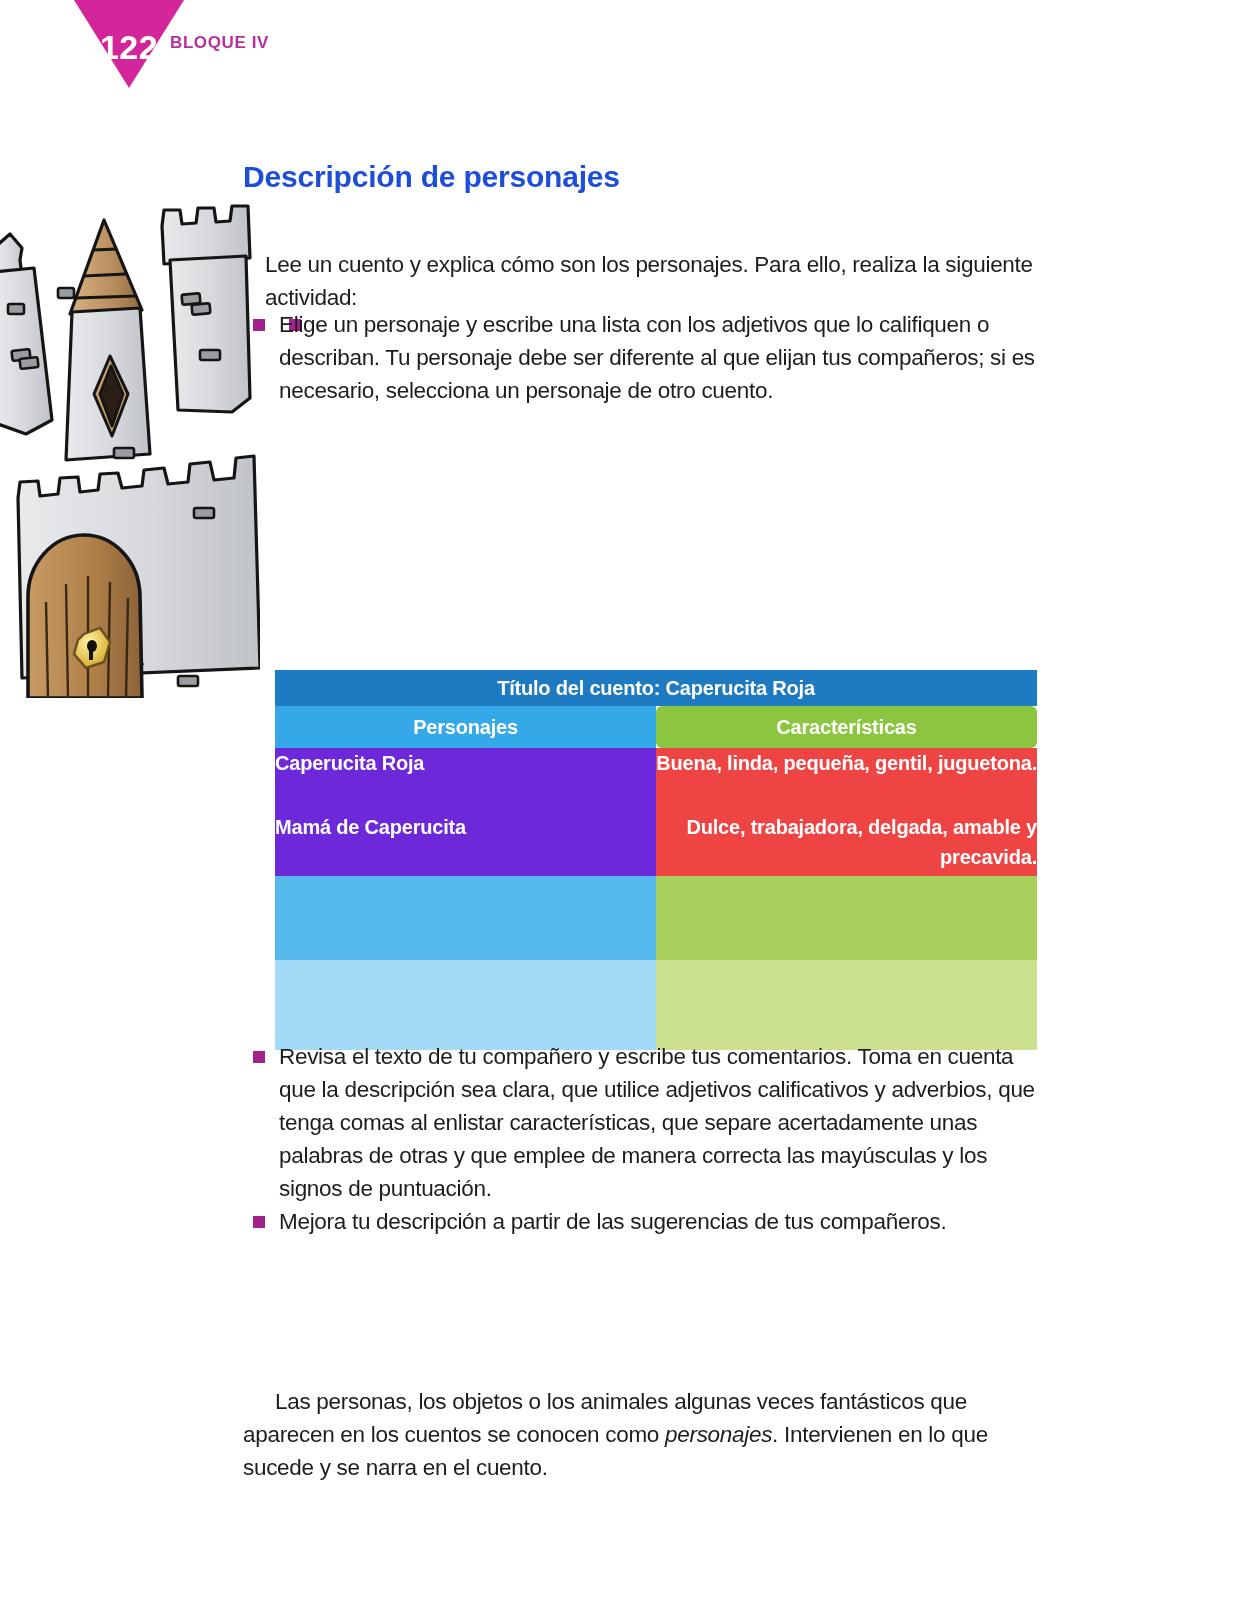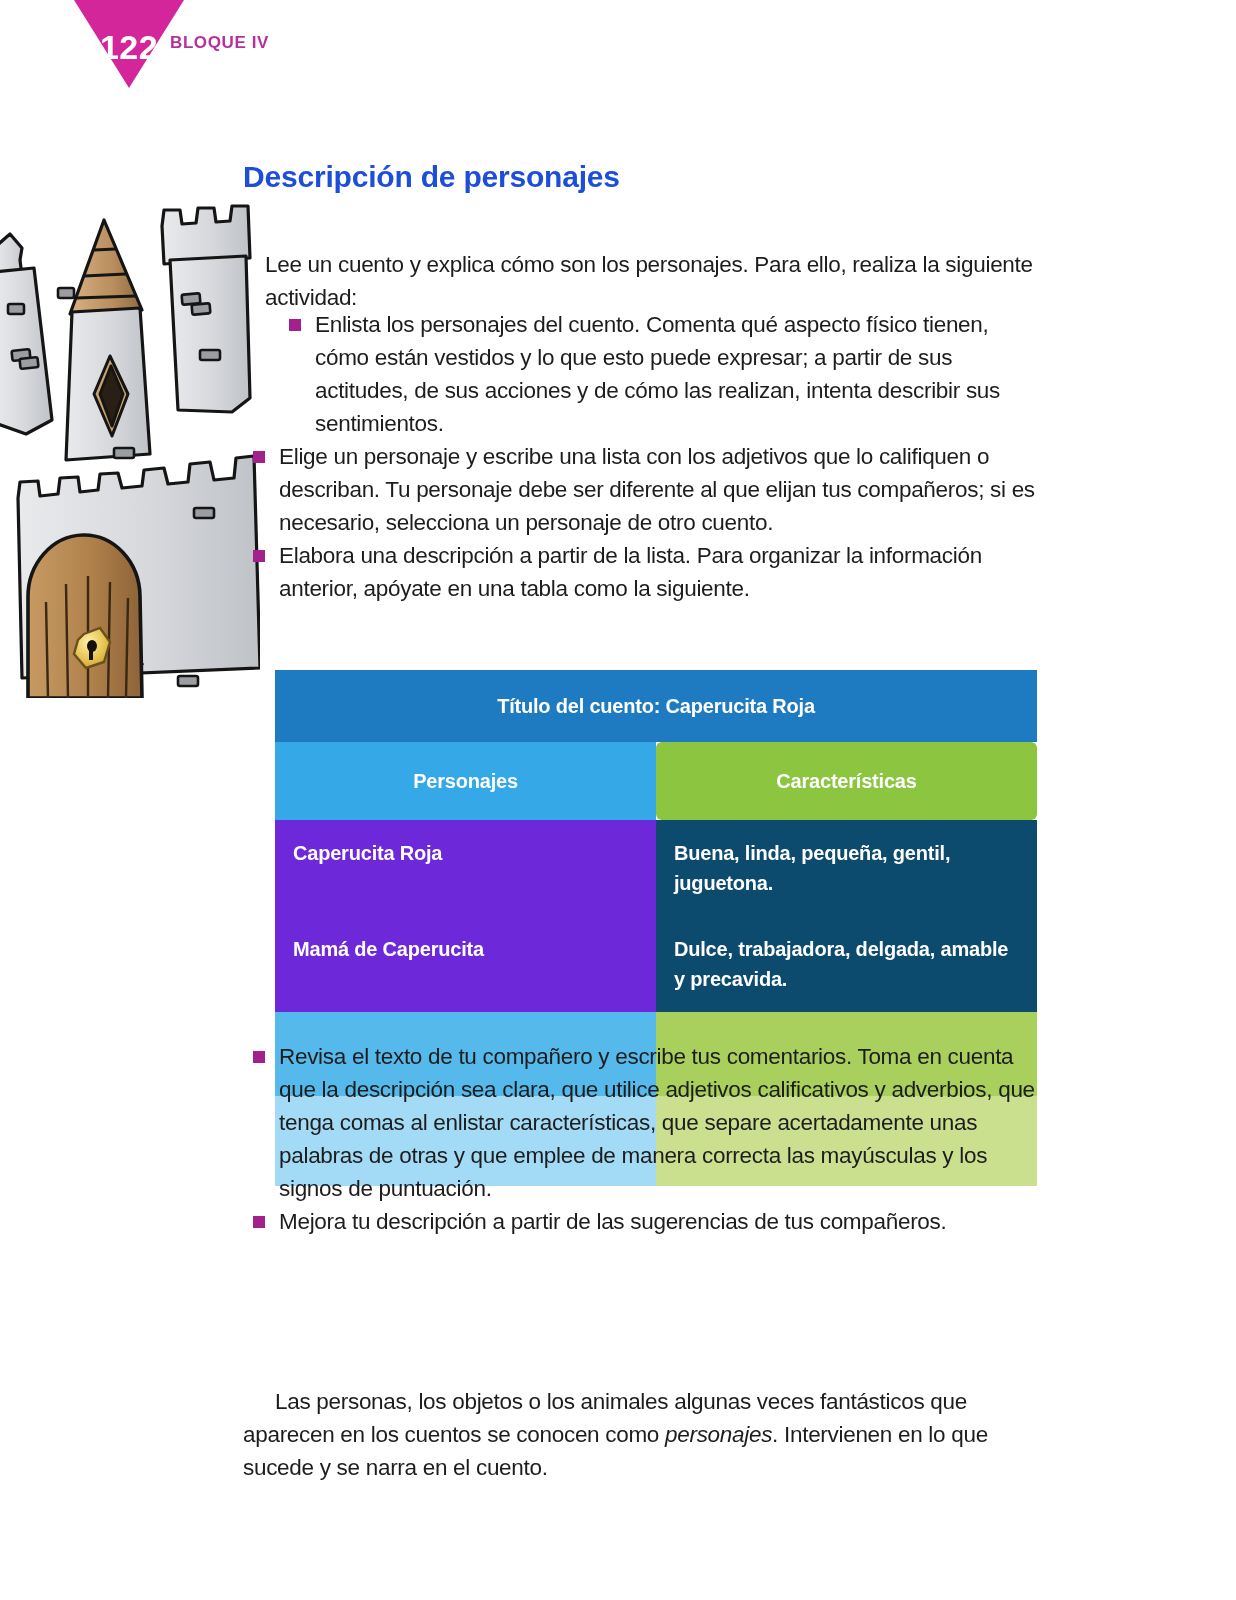--- a/index.html
+++ b/index.html
@@ -150,21 +150,21 @@
   
   #story-table {
     position: absolute;
     left: 275px;
     top: 670px;
     width: 762px;
     border-collapse: collapse;
     table-layout: fixed;
   }
   #story-table td, #story-table th {
-    padding: 18px;
+    padding: 0;
     margin: 0;
     border: 0;
     vertical-align: top;
   }
   .tbl-title-cell {
     background: #1f7bc1;
     color: #ffffff;
     text-align: center;
     font-size: 20px;
     font-weight: bold;
@@ -205,21 +205,21 @@
     color: #ffffff;
     font-size: 20px;
     font-weight: bold;
     letter-spacing: -0.2px;
     padding: 0 10px 0 14px;
     line-height: 30px;
   }
   .blue-2 { background: #6d28d9; }
   .blue-3 { background: #56b9ec; }
   .blue-4 { background: #a3daf6; }
-  .green-2 { background: #0c4a6e; }
+  .green-2 { background: #ef4444; text-align: right; }
   .green-3 { background: #a9cf5d; }
   .green-4 { background: #cbe08f; }
 
   .row-h-a { height: 64px; }
   .row-h-b { height: 64px; }
   .row-h-c { height: 84px; }
   .row-h-d { height: 90px; }
 
   .cell-pad-top { padding-top: 18px; }
   .cell-pad-top-small { padding-top: 8px; }
@@ -323,29 +323,24 @@
 
 <div id="content">
 
   <h1 class="section-title">Descripción de personajes</h1>
 
   <p class="body-text intro-para">Lee un cuento y explica cómo son los personajes. Para ello, realiza la siguiente actividad:</p>
 
   <ul class="bullet-list body-text" id="list-upper">
     <li class="indented">
       <span class="sq"></span>
-      <span>Enlista los personajes del cuento. Comenta qué aspecto físico tienen, cómo están vestidos y lo que esto puede expresar; a partir de sus actitudes, de sus acciones y de cómo las realizan, intenta describir sus sentimientos.</span>
     </li>
     <li>
       <span class="sq"></span>
       <span>Elige un personaje y escribe una lista con los adjetivos que lo califiquen o describan. Tu personaje debe ser diferente al que elijan tus compañeros; si es necesario, selecciona un personaje de otro cuento.</span>
-    </li>
-    <li>
-      <span class="sq"></span>
-      <span>Elabora una descripción a partir de la lista. Para organizar la información anterior, apóyate en una tabla como la siguiente.</span>
     </li>
   </ul>
 
   <table id="story-table">
     <tbody>
       <tr>
         <td class="tbl-title-cell" colspan="2">Título del cuento: Caperucita Roja</td>
       </tr>
       <tr>
         <td class="tbl-head-personajes" style="width:376px">Personajes</td>

